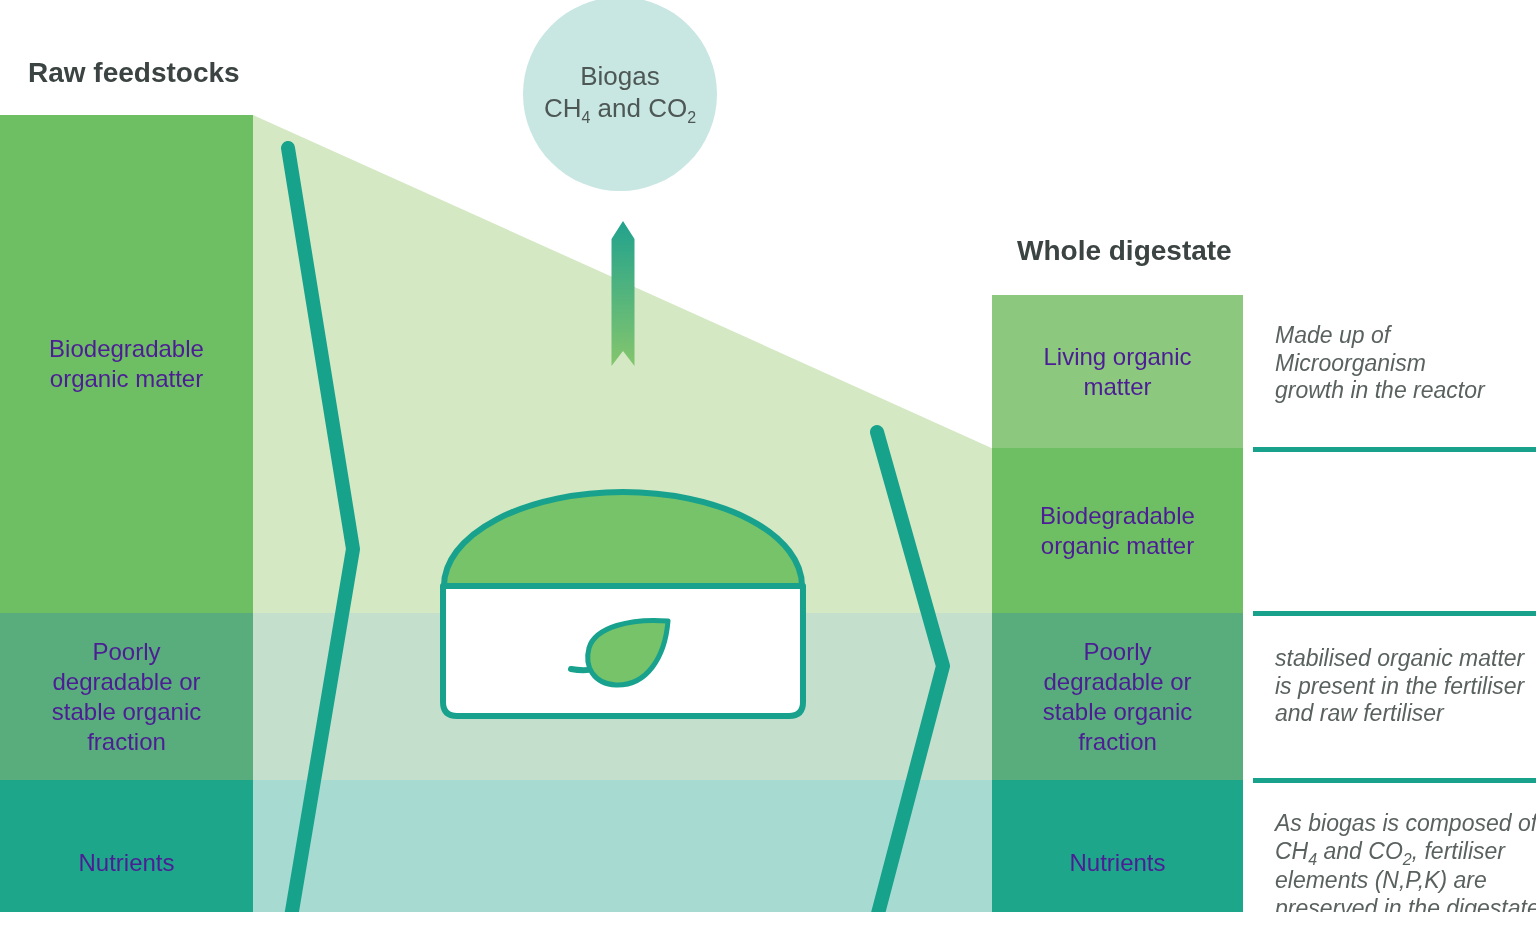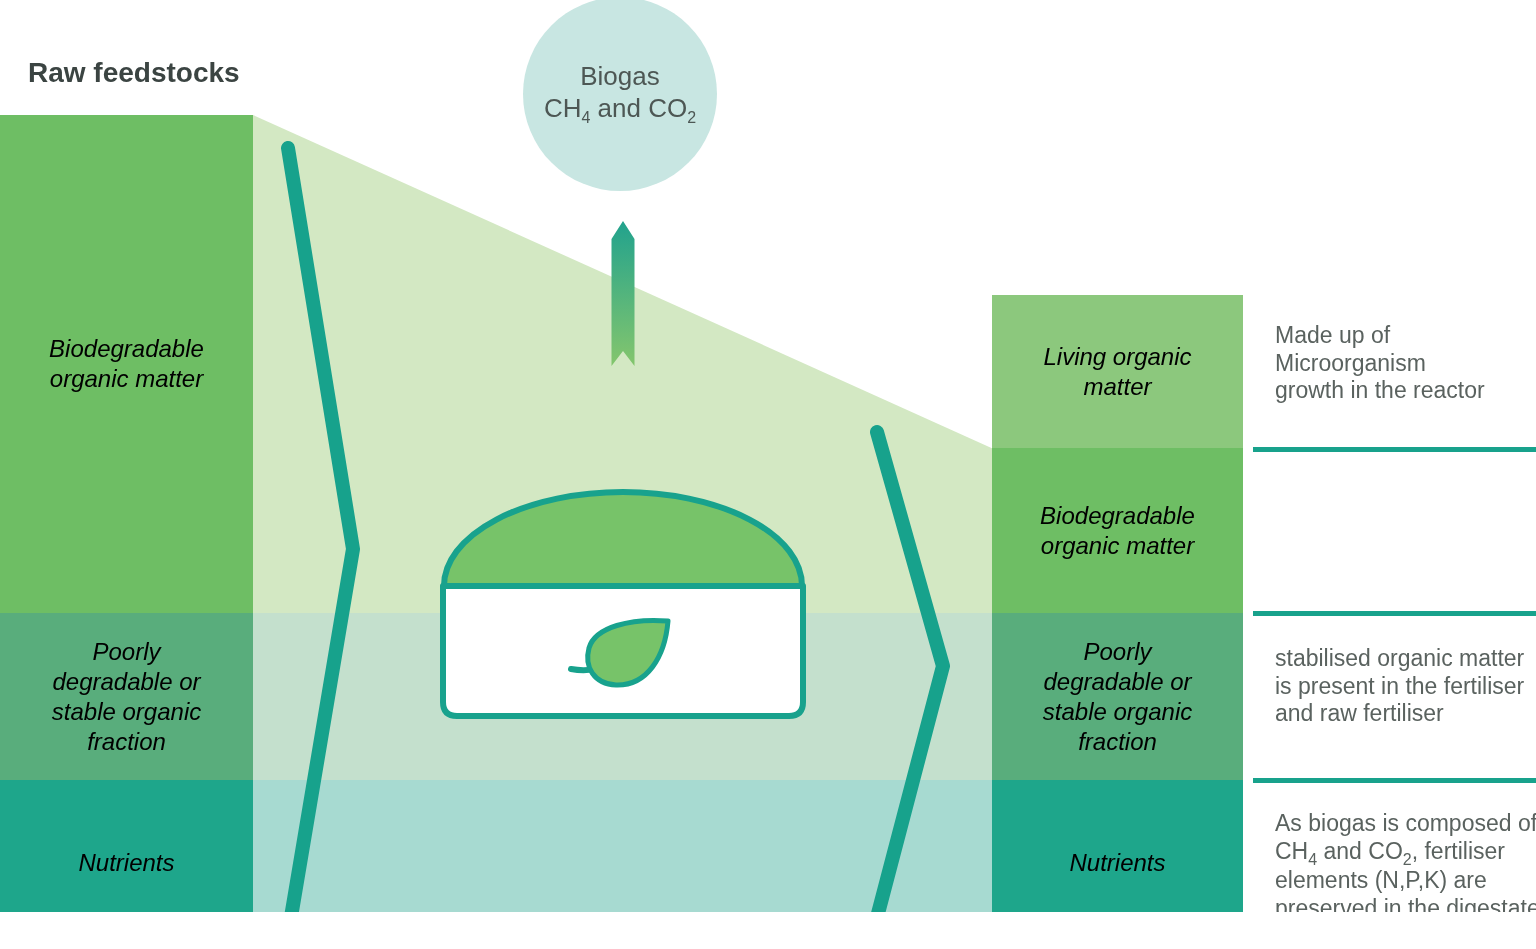--- a/index.html
+++ b/index.html
@@ -6,56 +6,57 @@
   .stage{
     position:relative;width:1536px;height:912px;overflow:hidden;background:#ffffff;
     font-family:"Liberation Sans", sans-serif;
   }
   .abs{position:absolute;}
   
   .heading{font-size:28px;font-weight:700;color:#3b4442;letter-spacing:0;}
   
   .col-sec{
     position:absolute;display:flex;flex-direction:column;align-items:center;justify-content:center;
-    color:#000000;font-size:24px;line-height:30px;text-align:right;font-style:italic;
+    color:#4c1d95;font-size:24px;line-height:30px;text-align:right;
   }
   .c-green   {background:#6ebe64;}
   .c-ltgreen {background:#8cc87d;}
   .c-sage    {background:#59ad7c;}
   .c-teal    {background:#1ea68b;}
   
   .band{position:absolute;left:253px;width:739px;}
   .band-funnel{top:115px;height:498px;background:#d3e8c3;
     -webkit-clip-path:polygon(0 0,100% 66.9%,100% 100%,0 100%);
     clip-path:polygon(0 0,100% 66.9%,100% 100%,0 100%);}
   .band-sage {top:613px;height:167px;background:#c4e0cd;}
   .band-teal {top:780px;height:165px;background:#a7dad1;}
   
   .bubble{
     position:absolute;left:523px;top:-3px;width:194px;height:194px;border-radius:50%;
     background:#c8e6e2;display:flex;flex-direction:column;align-items:center;justify-content:center;
     color:#4d5754;font-size:26px;line-height:32px;text-align:center;
   }
   .sub{font-size:16px;position:relative;top:6px;}
   
-  .annot{position:absolute;left:1275px;color:#5a625f;font-size:23px;line-height:27.5px;white-space:nowrap;}
+  .annot{position:absolute;left:1275px;color:#5a625f;font-size:23px;line-height:27.5px;white-space:nowrap;font-style:italic;}
   .divider{position:absolute;left:1253px;width:283px;height:5px;background:#18a28c;}
   
   .overlay{position:absolute;left:0;top:0;}
 </style>
 </head>
 <body>
 
 <div class="stage">
 
   <div class="band band-funnel"></div>
   <div class="band band-sage"></div>
   <div class="band band-teal"></div>
 
   <div class="abs heading" style="left:28px;top:57px;">Raw feedstocks</div>
+  <div class="abs heading" style="left:1017px;top:235px;">Whole digestate</div>
 
   <div class="col-sec c-green" style="left:0;top:115px;width:253px;height:498px;">
     <div>Biodegradable</div>
     <div>organic matter</div>
   </div>
   <div class="col-sec c-sage" style="left:0;top:613px;width:253px;height:167px;">
     <div>Poorly</div>
     <div>degradable or</div>
     <div>stable organic</div>
     <div>fraction</div>

